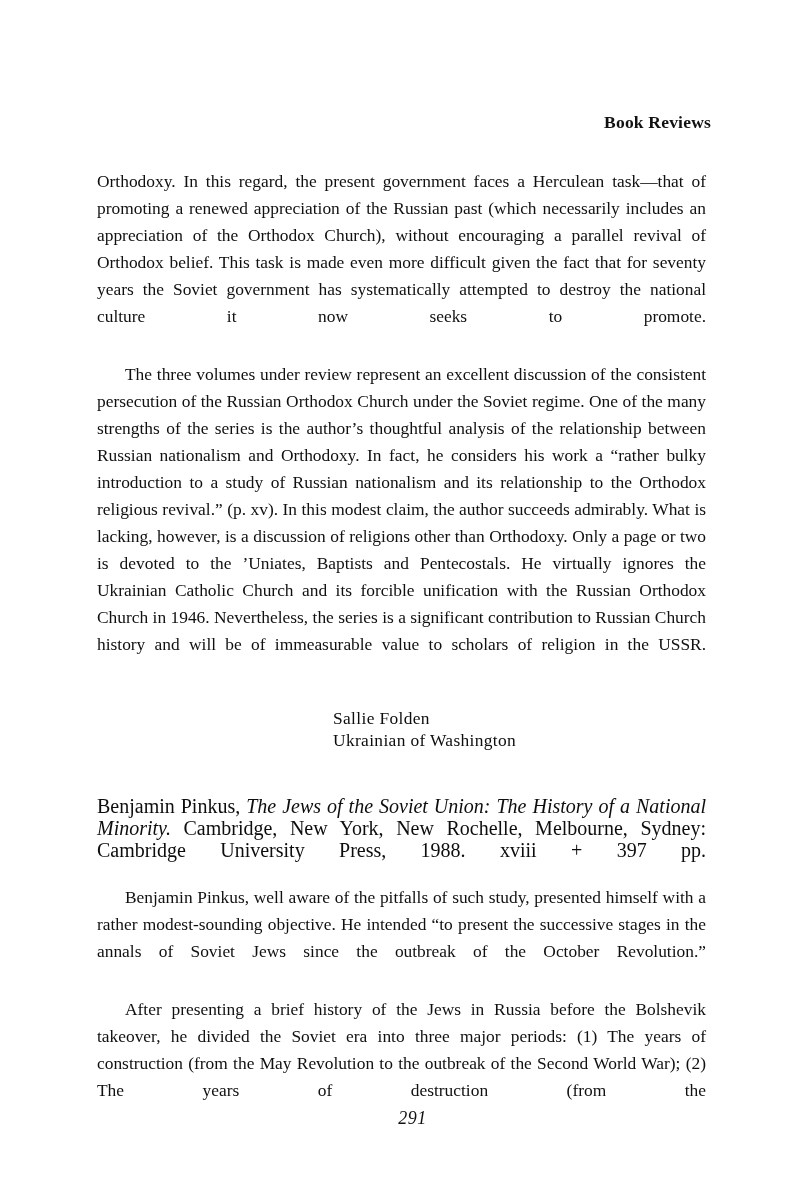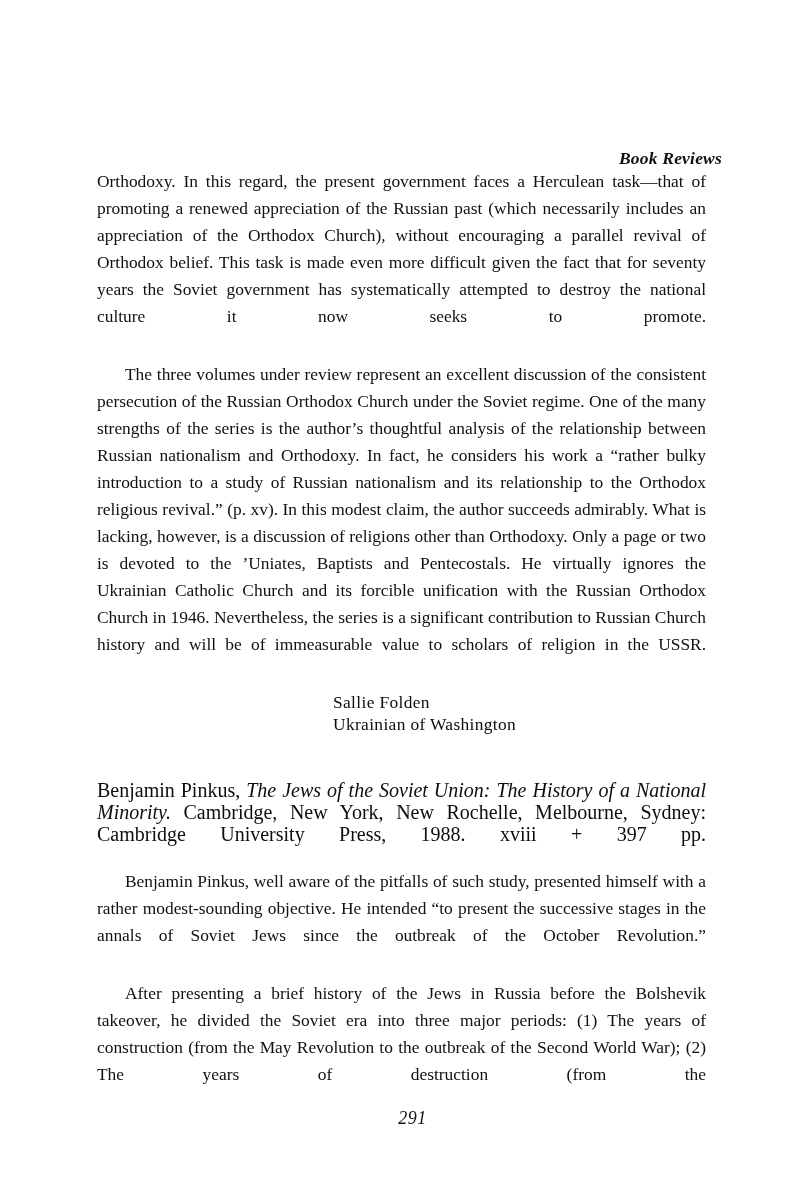--- a/index.html
+++ b/index.html
@@ -15,29 +15,27 @@
     position: relative;
     width: 801px;
     height: 1201px;
     background: #ffffff;
     overflow: hidden;
     box-sizing: border-box;
   }
   .running-header {
     position: absolute;
     top: 112px;
-    left: 114px;
+    left: 103px;
     width: 608px;
     text-align: right;
-    font-style: italic;
     font-weight: bold;
     font-size: 17.5px;
     letter-spacing: 0.2px;
     color: #111;
-    margin-top: 36px;
   }
   #textblock {
     position: absolute;
     top: 168px;
     left: 97px;
     width: 609px;
   }
   p.body {
     margin: 0;
     font-size: 17.4px;
@@ -49,21 +47,21 @@
     color: #101010;
   }
   p.body.indent {
     text-indent: 28px;
   }
   p.body + p.body {
     margin-top: 4px;
     font-family: Liberation Serif, serif;
   }
   .sig-block {
-    margin-top: 6px;
+    margin-top: 22px;
     padding-left: 236px;
     font-size: 17.4px;
     line-height: 22.1px;
     text-align: left;
   }
   .sig-line {
     white-space: nowrap;
     letter-spacing: 0.35px;
   }
   .citation {

